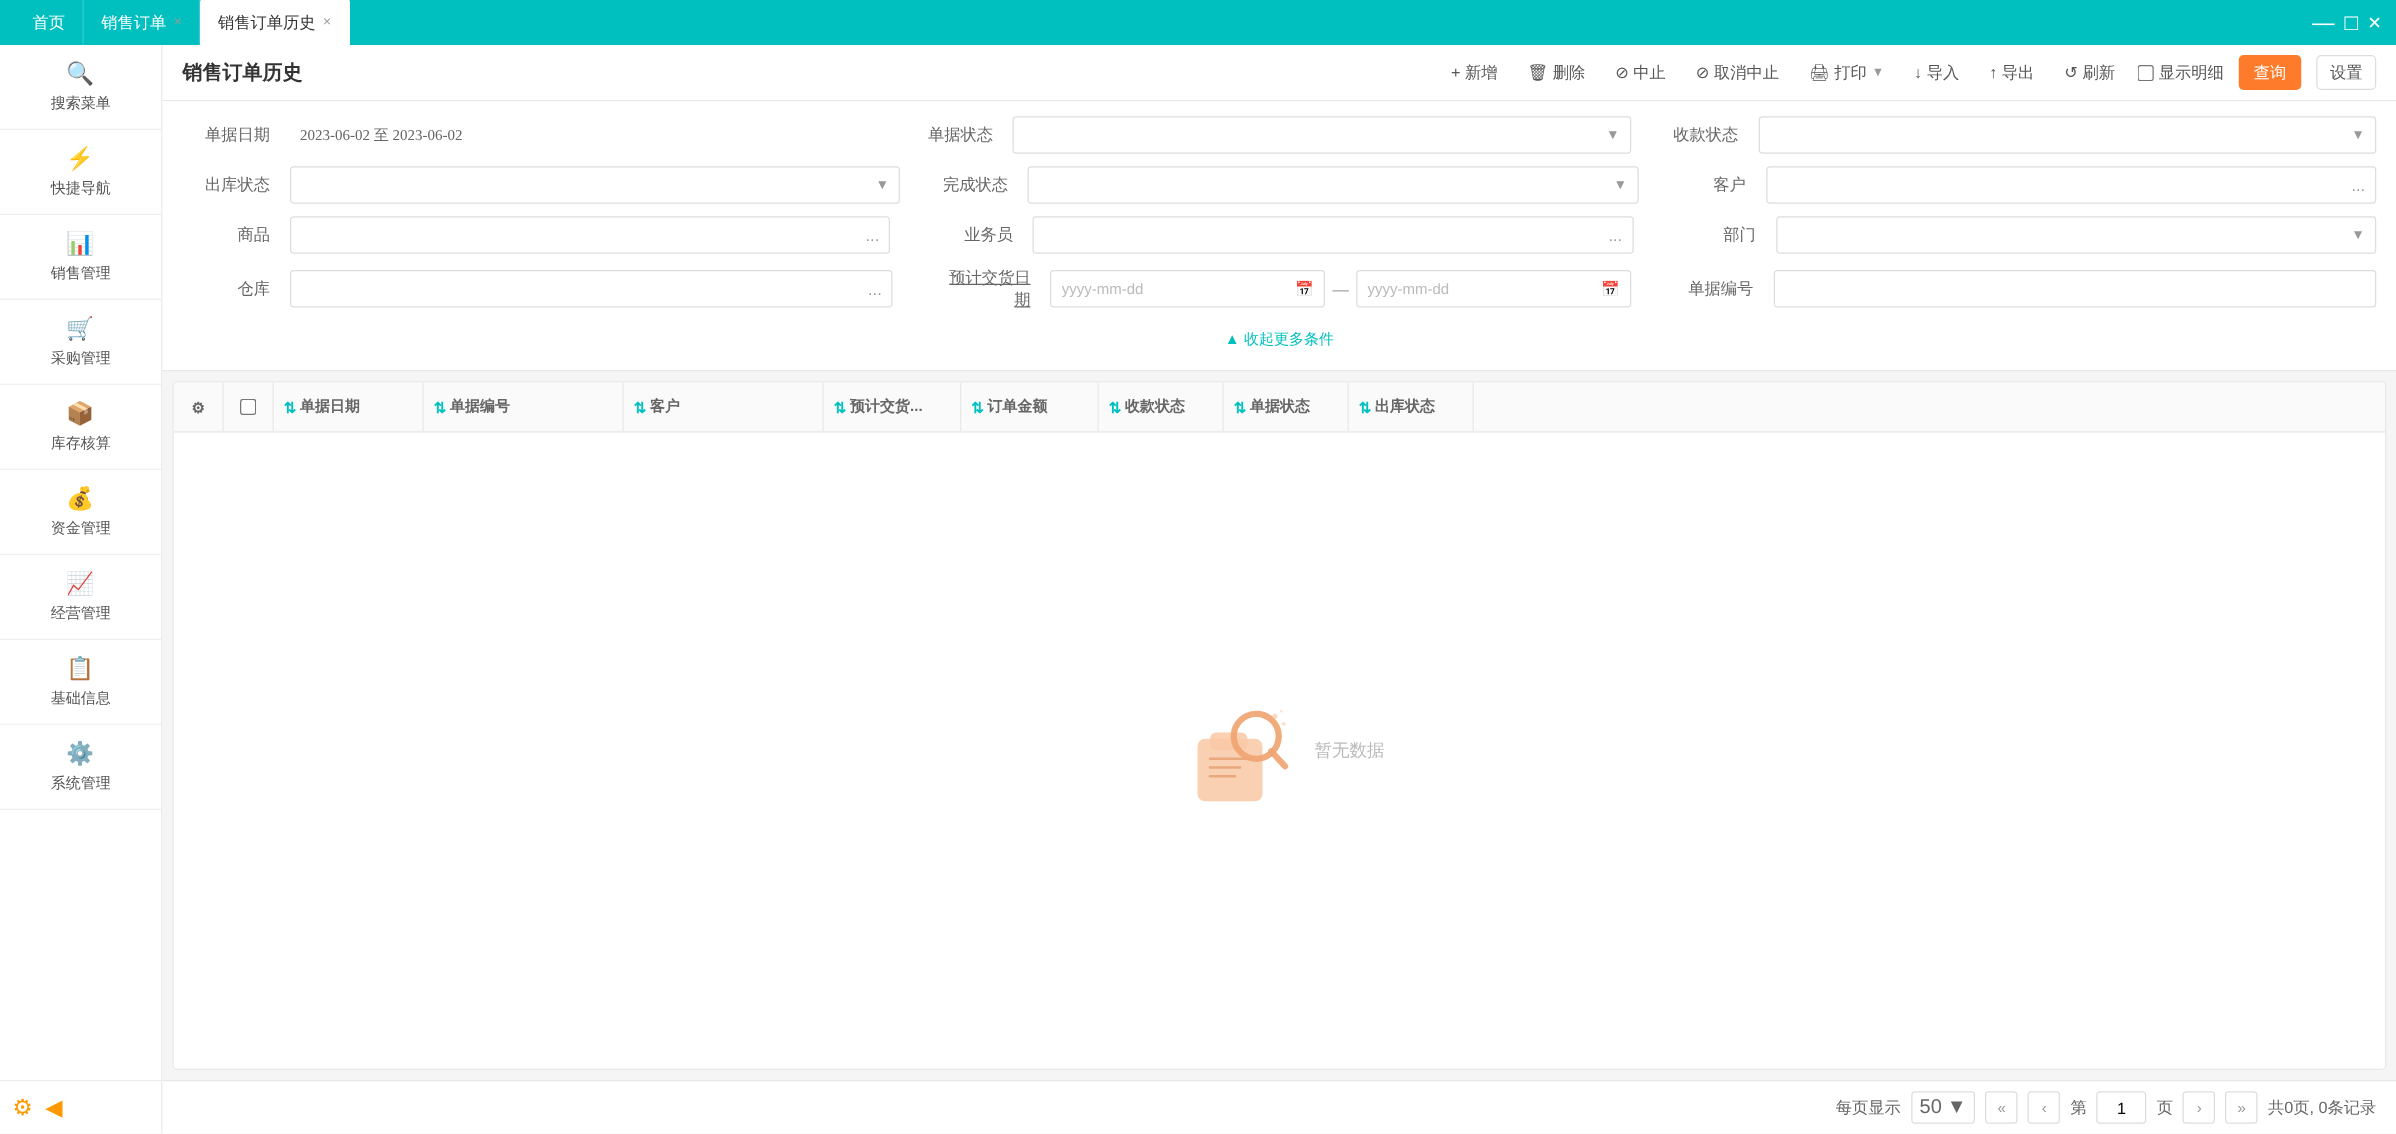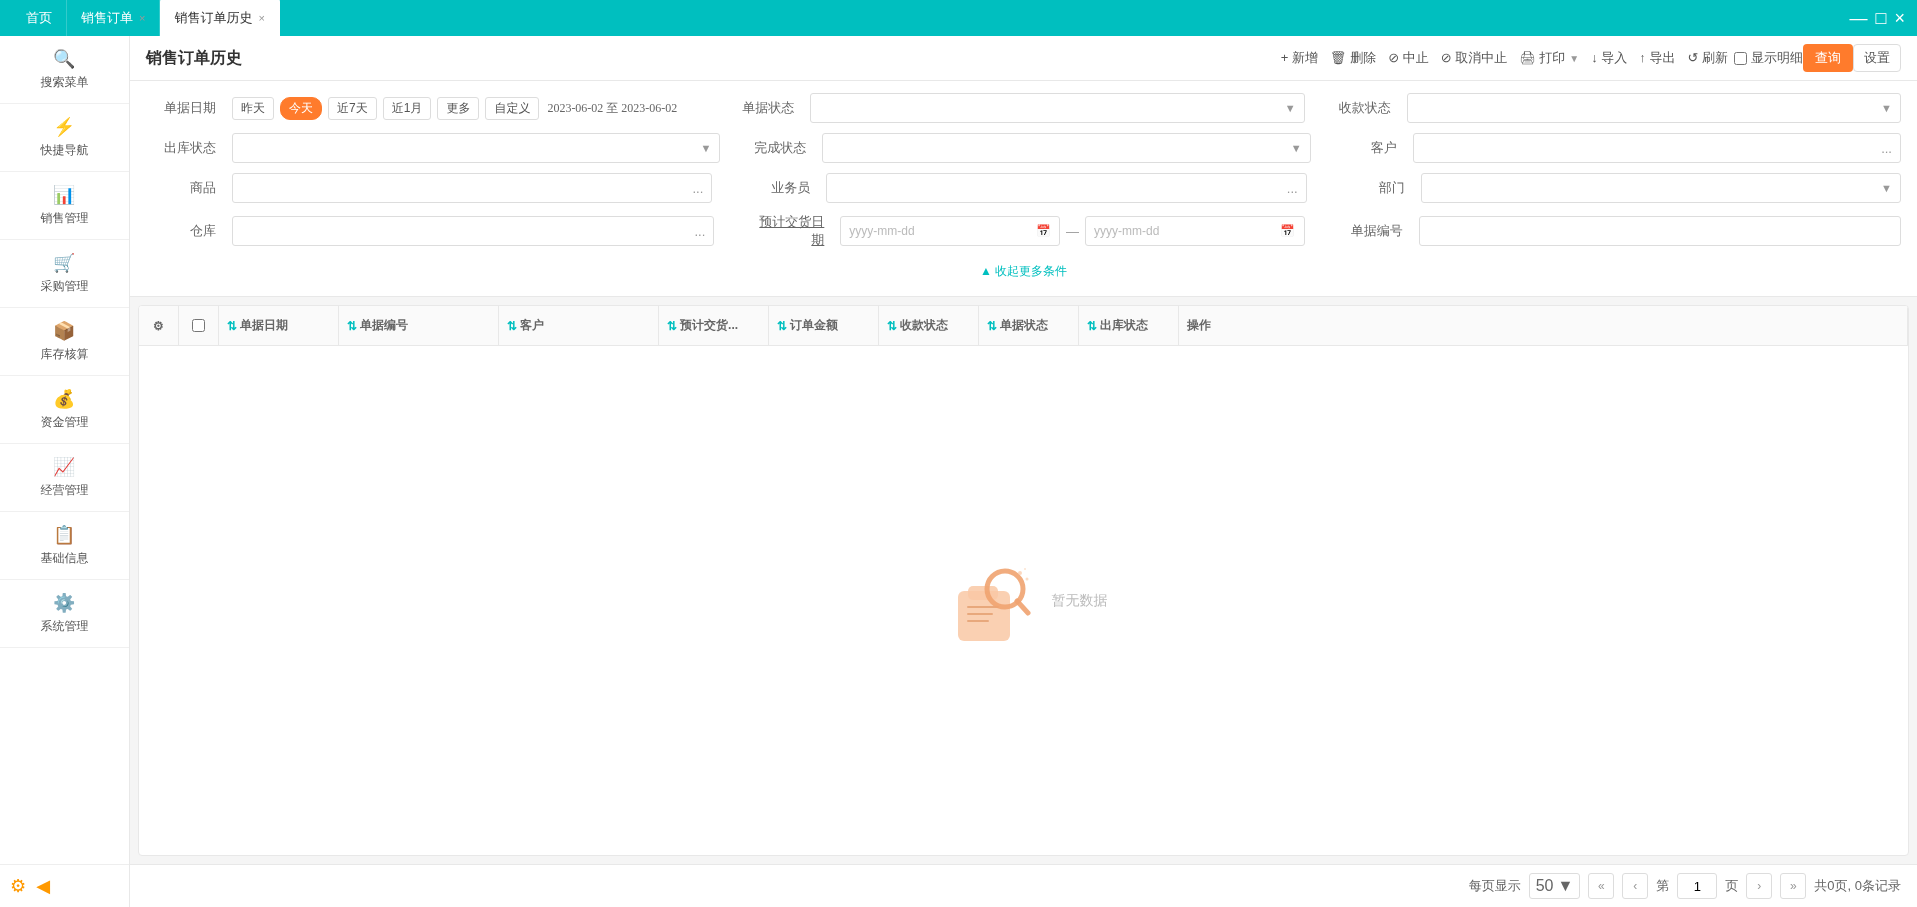--- a/index.html
+++ b/index.html
@@ -23,21 +23,21 @@
     .sidebar-item .icon { font-size: 18px; }
     .sidebar-footer { margin-top: auto; display: flex; padding: 10px; gap: 10px; border-top: 1px solid #eee; }
     .sidebar-footer-btn { cursor: pointer; color: #f90; font-size: 18px; }
 
     
     .content { flex: 1; display: flex; flex-direction: column; overflow: hidden; background: #f5f5f5; }
 
     
     .page-header { background: #fff; padding: 8px 16px; display: flex; align-items: center; justify-content: space-between; border-bottom: 1px solid #e8e8e8; flex-shrink: 0; }
     .page-title { font-size: 16px; font-weight: 600; color: #333; }
-    .page-actions { display: flex; align-items: center; gap: 0; }
+    .page-actions { display: flex; align-items: center; gap: 12px; }
     .action-btn { display: flex; align-items: center; gap: 4px; cursor: pointer; color: #555; font-size: 13px; background: none; border: none; padding: 4px 6px; }
     .action-btn.primary { background: #ff7b2c; color: #fff; border-radius: 4px; padding: 5px 12px; }
     .display-toggle { display: flex; align-items: center; gap: 4px; font-size: 13px; color: #555; }
     .display-toggle input { cursor: pointer; }
 
     
     .filter-panel { background: #fff; padding: 12px 16px; border-bottom: 1px solid #e8e8e8; flex-shrink: 0; }
     .filter-row { display: flex; align-items: center; gap: 16px; margin-bottom: 10px; }
     .filter-row:last-child { margin-bottom: 0; }
     .filter-label { width: 70px; text-align: right; color: #666; flex-shrink: 0; font-size: 13px; }
@@ -172,28 +172,20 @@
         <button class="action-btn primary">查询</button>
         <button class="action-btn" style="border:1px solid #ddd; border-radius:4px; padding:4px 10px;">设置</button>
       </div>
     </div>
 
     <div class="filter-panel">
 
       <div class="filter-row">
         <span class="filter-label">单据日期</span>
         <div class="filter-input">
-          <div class="date-range-selector">
-            <button class="date-btn">昨天</button>
-            <button class="date-btn active">今天</button>
-            <button class="date-btn">近7天</button>
-            <button class="date-btn">近1月</button>
-            <button class="date-btn">更多</button>
-            <button class="date-btn">自定义</button>
-          </div>
           <div style="margin-left:8px; font-size:12px; color:#666;font-family:Liberation Serif, serif;">2023-06-02 至 2023-06-02</div>
         </div>
         <span class="filter-label">单据状态</span>
         <div class="filter-select" style="width:200px;">
           <span></span>
           <span class="chevron">▼</span>
         </div>
         <span class="filter-label">收款状态</span>
         <div class="filter-select" style="width:200px;">
           <span></span>
@@ -293,23 +285,20 @@
           <span>收款状态</span>
         </div>
         <div class="th th-order-status">
           <span style="color:#00bfbf;">⇅</span>
           <span>单据状态</span>
         </div>
         <div class="th th-delivery-status">
           <span style="color:#00bfbf;">⇅</span>
           <span>出库状态</span>
         </div>
-        <div class="th th-actions">
-          <span>操作</span>
-        </div>
       </div>
       <div class="table-body">
         <div class="empty-state">
 
           <svg width="100" height="100" viewBox="0 0 100 100">
 
             <rect x="18" y="40" width="52" height="50" rx="6" fill="#f9c8a4" opacity="0.85"></rect>
             <rect x="28" y="35" width="30" height="14" rx="5" fill="#f9c8a4" opacity="0.85"></rect>
 
             <line x1="28" y1="56" x2="58" y2="56" stroke="#e8a87c" stroke-width="2" stroke-linecap="round"></line>

